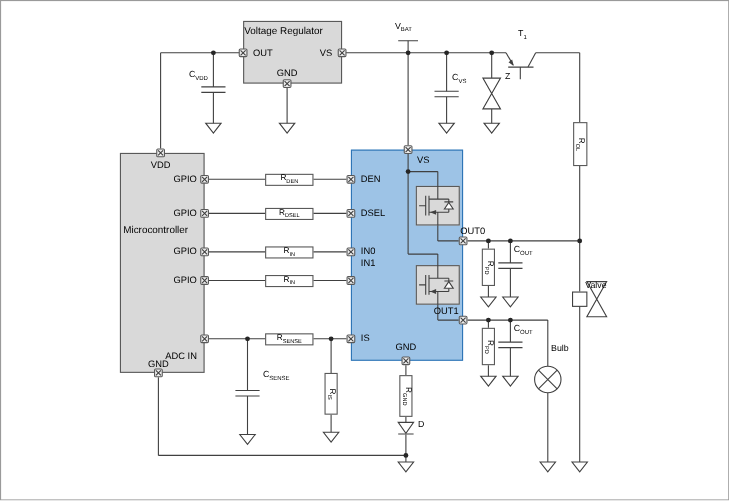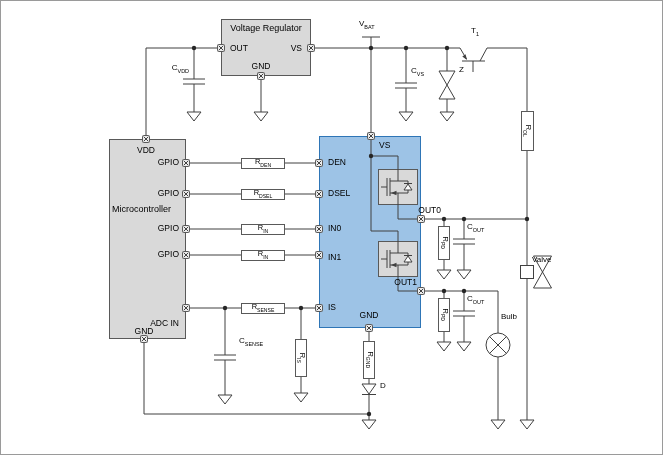--- a/index.html
+++ b/index.html
@@ -241,39 +241,39 @@
       <use href="#term" x="318" y="228"></use>
         <use href="#term" x="318" y="254"></use>
       <use href="#term" x="318" y="307"></use>
         <use href="#term" x="370" y="135"></use>
       <use href="#term" x="368" y="327"></use>
         <use href="#term" x="420" y="218"></use>
       <use href="#term" x="420" y="290"></use>
     </g>
   </svg>
 
-  <span class="lbl title ctr" style="left:221px; top:23px; width:88px;">Voltage Regulator</span>
+  <span class="lbl title ctr" style="left:221px; top:23px; width:70px;">Voltage Regulator</span>
   <span class="lbl pin" style="left:229px; top:42.5px;">OUT</span>
   <span class="lbl pin rgt" style="left:275px; top:42.5px; width:26px;">VS</span>
   <span class="lbl pin ctr" style="left:246px; top:61px; width:28px;">GND</span>
 
   <span class="lbl pin ctr" style="left:131px; top:145px; width:28px;">VDD</span>
   <span class="lbl title" style="left:111px; top:204px;">Microcontroller</span>
   <span class="lbl pin rgt" style="left:148px; top:157px; width:30px;">GPIO</span>
   <span class="lbl pin rgt" style="left:148px; top:188px; width:30px;">GPIO</span>
   <span class="lbl pin rgt" style="left:148px; top:223px; width:30px;">GPIO</span>
   <span class="lbl pin rgt" style="left:148px; top:249px; width:30px;">GPIO</span>
   <span class="lbl pin rgt" style="left:138px; top:318px; width:40px;">ADC IN</span>
   <span class="lbl pin ctr" style="left:129px; top:326px; width:28px;">GND</span>
 
   <span class="lbl pin" style="left:378px; top:140px;">VS</span>
   <span class="lbl pin" style="left:327px; top:157px;">DEN</span>
   <span class="lbl pin" style="left:327px; top:188px;">DSEL</span>
   <span class="lbl pin" style="left:327px; top:223px;">IN0</span>
-  <span class="lbl pin" style="left:327px; top:252px;">IN1</span>
+  <span class="lbl pin" style="left:327px; top:234px;">IN1</span>
   <span class="lbl pin" style="left:327px; top:302px;">IS</span>
   <span class="lbl pin ctr" style="left:354px; top:310px; width:28px;">GND</span>
   <span class="lbl pin rgt" style="left:390px; top:205px; width:26px;margin-left:24px;">OUT0</span>
   <span class="lbl pin rgt" style="left:390px; top:277px; width:26px;">OUT1</span>
 
   <span class="lbl comp" style="left:358px; top:19px;"><span>V</span><sub>BAT</sub></span>
   <span class="lbl comp rgt" style="left:156px; top:63px; width:32px;"><span>C</span><sub>VDD</sub></span>
   <span class="lbl comp" style="left:410px; top:66px;"><span>C</span><sub>VS</sub></span>
   <span class="lbl comp" style="left:458px; top:65px;"><span>Z</span><sub></sub></span>
   <span class="lbl comp" style="left:470px; top:26px;"><span>T</span><sub>1</sub></span>

